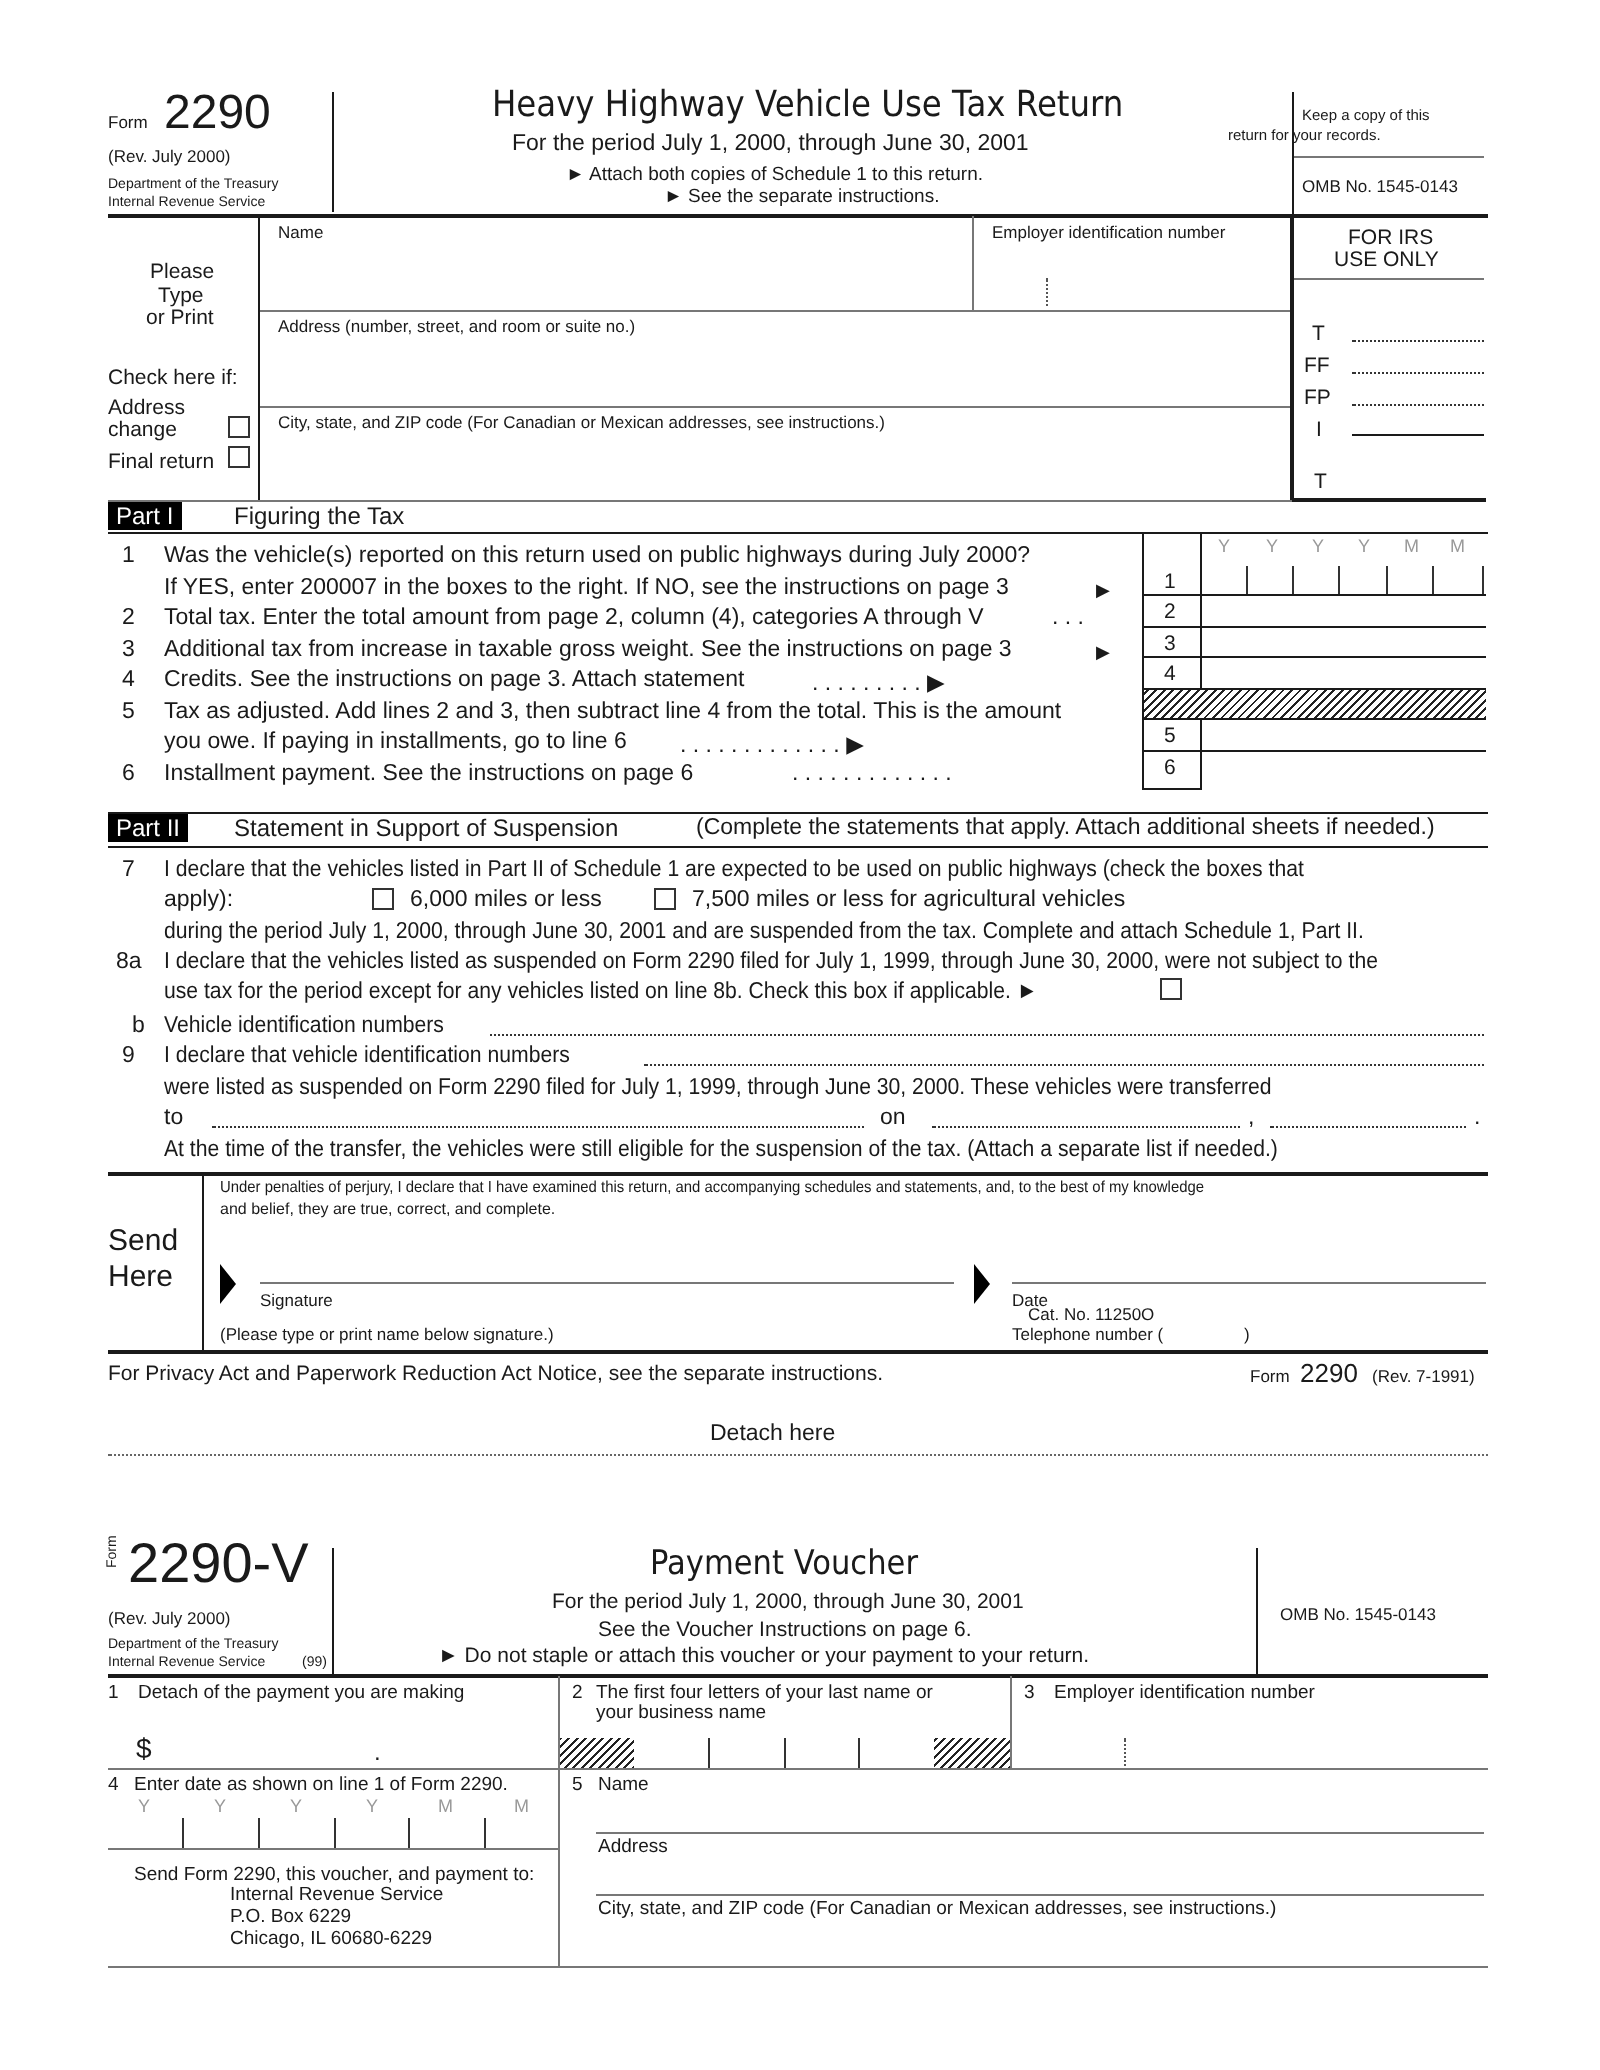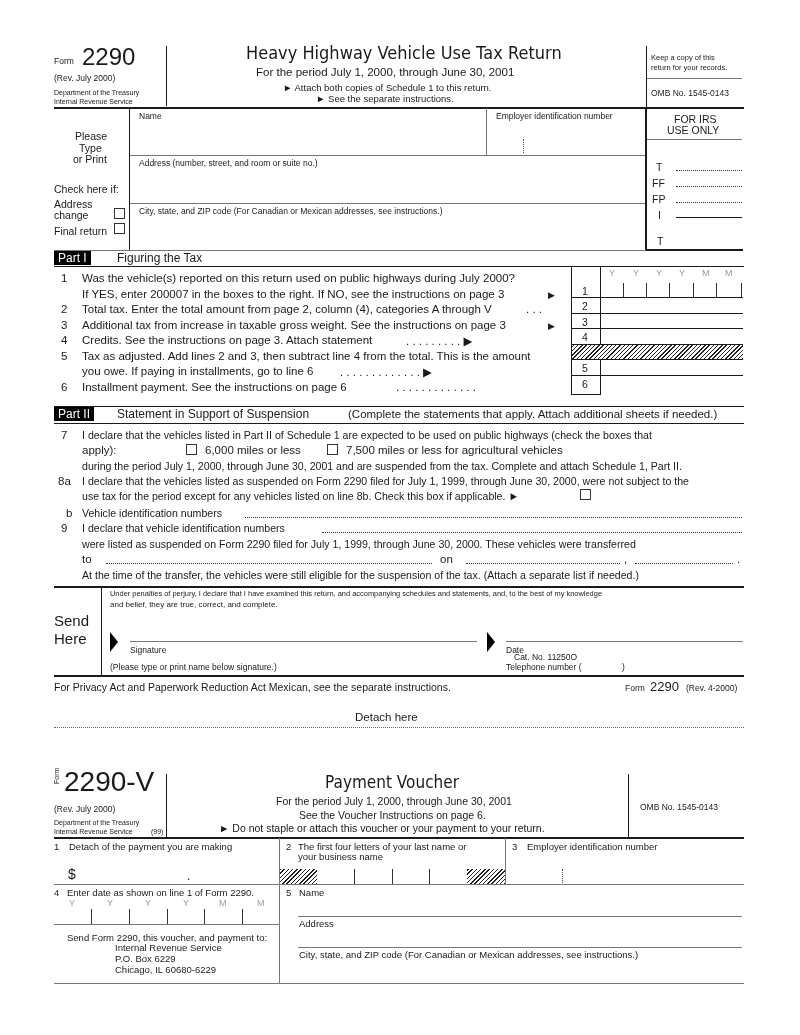--- a/index.html
+++ b/index.html
@@ -35,25 +35,25 @@
   <span class="t s8" style="left:54px;top:56px">Form</span>
   <span class="t" style="left:82px;top:43px;font-size:24px">2290</span>
   <span class="t s8" style="left:54px;top:73px">(Rev. July 2000)</span>
   <span class="t" style="left:54px;top:89px;font-size:7px">Department of the Treasury</span>
   <span class="t" style="left:54px;top:98px;font-size:7px">Internal Revenue Service</span>
   <div class="vl" style="left:166px;top:46px;height:60px"></div>
 
   <span class="t" style="left:246px;top:42px;font-size:18px;font-family:'DejaVu Sans',sans-serif;transform:scaleX(0.9);transform-origin:left">Heavy Highway Vehicle Use Tax Return</span>
   <span class="t s11" style="left:256px;top:66px">For the period July 1, 2000, through June 30, 2001</span>
   <span class="t s9" style="left:283px;top:82px">► Attach both copies of Schedule 1 to this return.</span>
-  <span class="t s9" style="left:316px;top:93px">► See the separate instructions.</span>
+  <span class="t s9" style="left:332px;top:93px">► See the separate instructions.</span>
 
   <div class="vl" style="left:646px;top:46px;height:62px"></div>
   <span class="t s7" style="left:651px;top:53px">Keep a copy of this</span>
-  <span class="t s7" style="left:651px;top:63px">return for your records.</span>
+  <span class="t s7" style="left:614px;top:63px">return for your records.</span>
   <div class="hl gray" style="left:647px;top:78px;width:95px"></div>
   <span class="t s8" style="left:651px;top:88px">OMB No. 1545-0143</span>
 </div>
 
 <div class="hl thick" style="left:54px;top:107px;width:690px"></div>
 
 <div>
   <span class="t s10" style="left:75px;top:130px">Please</span>
   <span class="t s10" style="left:79px;top:142px">Type</span>
   <span class="t s10" style="left:73px;top:153px">or Print</span>
@@ -231,25 +231,25 @@
   <span class="t s8" style="left:506px;top:645px">Date</span>
 
   <span class="t s8" style="left:110px;top:662px">(Please type or print name below signature.)</span>
   <span class="t s8" style="left:506px;top:662px">Telephone number (</span>
   <div class="abs" style="left:590px;top:660px;width:30px;height:13px"></div>
   <span class="t s8" style="left:622px;top:662px">)</span>
 </div>
 <div class="hl thick" style="left:54px;top:675px;width:690px"></div>
 
 <div>
-  <span class="t s10" style="left:54px;top:681px">For Privacy Act and Paperwork Reduction Act Mexican, see the separate instructions.</span>
+  <span class="t s10" style="left:54px;top:681px">For Privacy Act and Paperwork Reduction Act Notice, see the separate instructions.</span>
   <span class="t s8" style="left:514px;top:652px">Cat. No. 11250O</span>
   <span class="t s8" style="left:625px;top:683px">Form</span>
   <span class="t" style="left:650px;top:679px;font-size:13px">2290</span>
-  <span class="t s8" style="left:686px;top:683px">(Rev. 4-2000)</span>
+  <span class="t s8" style="left:686px;top:683px">(Rev. 7-1991)</span>
 </div>
 
 <div>
   <span class="t s11" style="left:355px;top:711px">Detach here</span>
   <div class="dots" style="left:54px;top:727px;width:690px;border-bottom-color:#666"></div>
 </div>
 
 <div>
   <span class="t" style="left:53px;top:784px;font-size:7px;transform:rotate(-90deg);transform-origin:left top">Form</span>
   <span class="t" style="left:64px;top:766px;font-size:28px">2290-V</span>

